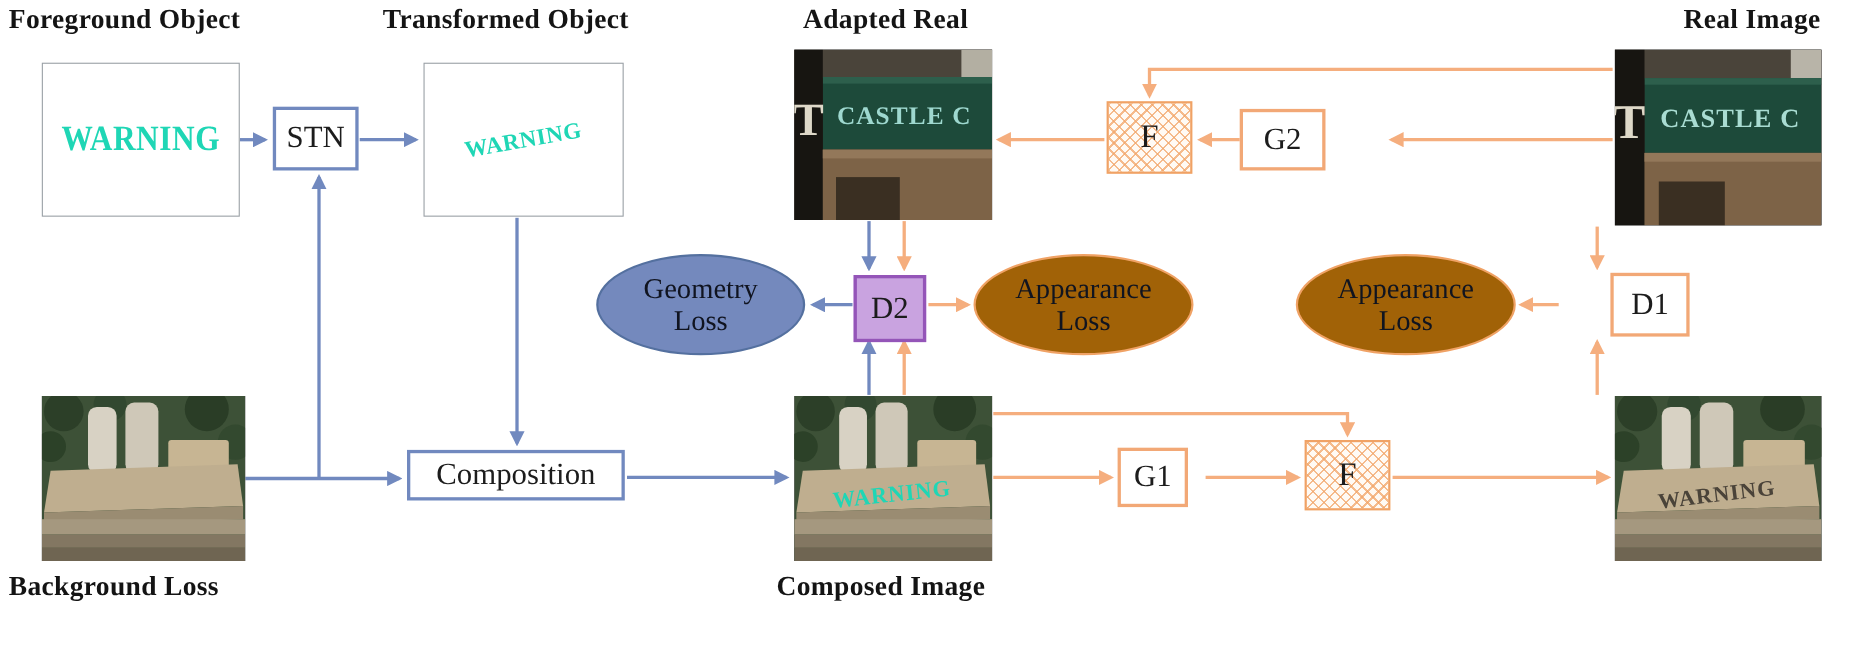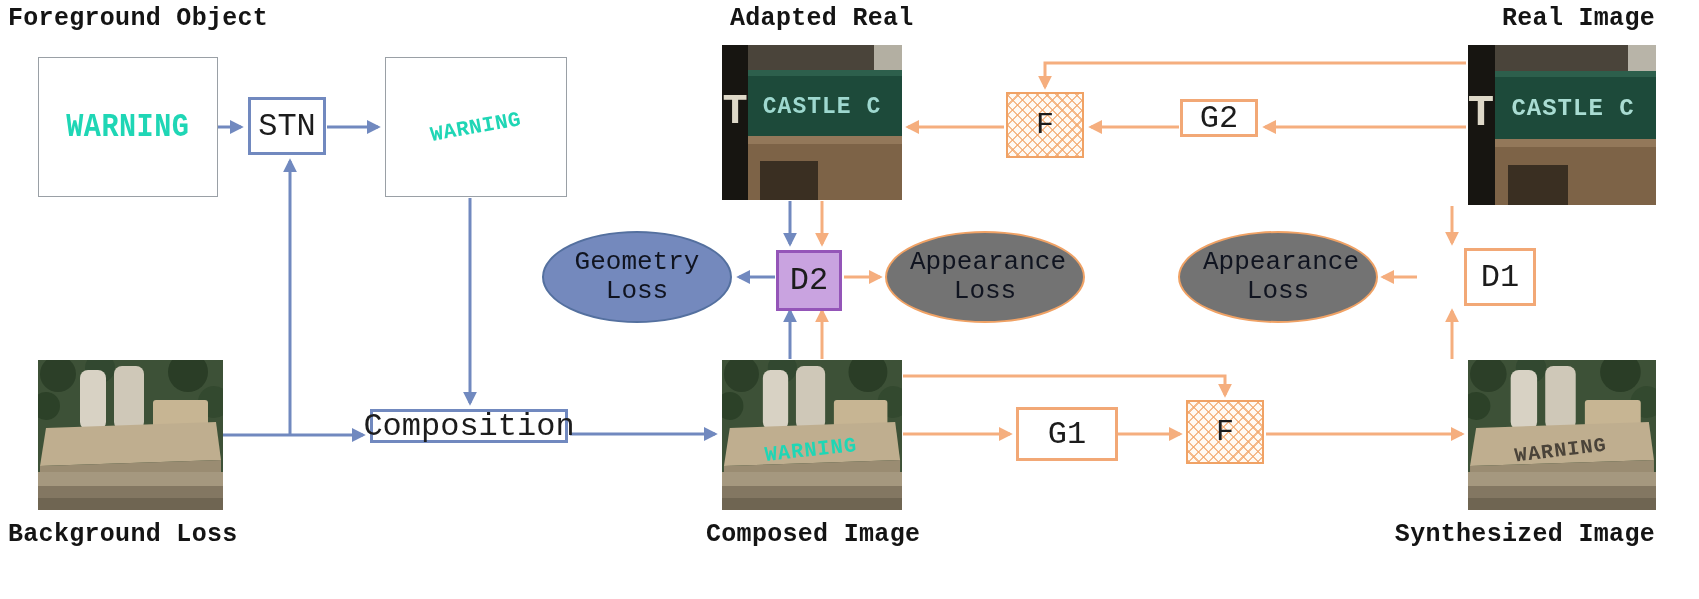--- a/index.html
+++ b/index.html
@@ -1,46 +1,46 @@
 <!DOCTYPE html>
 <html><head>
 <meta charset="utf-8">
 <style>
   * { box-sizing: border-box; }
   html,body { margin:0; padding:0; background:#fff; }
   .canvas {
     position:relative; width:1699px; height:599px; background:#fff;
-    font-family:Liberation Mono, monospace; overflow:hidden;
+    font-family:Liberation Serif, serif; overflow:hidden;
   }
   .lbl {
     position:absolute; font-size:25px; font-weight:600; color:#141414;
     white-space:nowrap; letter-spacing:.3px;
   }
   .node {
     position:absolute; display:flex; align-items:center; justify-content:center;
-    background:#fff; color:#1c1c1c; font-size:32px; z-index:3;
+    background:#fff; color:#1c1c1c; font-size:28px; z-index:3;
   }
   .blue-box   { border:3px solid #7189bf; }
   .orange-box { border:3px solid #f2a876; }
   .purple-box { border:3px solid #9455b8; background:#c9a3e0; }
   .hatch {
     border:2.5px solid #f0a265;
     background-color:#fffaf4;
     background-image:
       repeating-linear-gradient(45deg,  rgba(242,166,106,.75) 0 1.5px, transparent 1.5px 7px),
       repeating-linear-gradient(135deg, rgba(242,166,106,.75) 0 1.5px, transparent 1.5px 7px);
     font-size:30px;
   }
   .ellipse {
     position:absolute; border-radius:50%; display:flex; align-items:center; justify-content:center;
     text-align:center; font-size:26px; color:#101420; line-height:1.12; z-index:3;
   }
   .ellipse span { display:block; width:150px; }
   .geo   { background:#7489bd; border:2px solid #54709f; }
-  .app   { background:#737373; border:2px solid #f0a265; }
+  .app   { background:#a16207; border:2px solid #f0a265; }
   .photo { position:absolute; overflow:hidden; z-index:2; background:#555; }
   .photo svg { display:block; width:100%; height:100%; }
   .gray-frame {
     position:absolute; background:#fff; border:1.5px solid #9aa0a6; z-index:3;
     display:flex; align-items:center; justify-content:center;
   }
   .warn-fg {
     color:#1fd6b5; font-weight:bold; font-size:30px; letter-spacing:.5px;
     transform:scale(.95,1.08);
   }
@@ -87,38 +87,38 @@
       <path d="M1096 434 L1180 434" marker-end="url(#ao)"></path>
       <path d="M1266 434 L1462 434" marker-end="url(#ao)"></path>
       <path d="M903 376 L1225 376 L1225 395" marker-end="url(#ao)"></path>
       <path d="M1452 359 L1452 311" marker-end="url(#ao)"></path>
       <path d="M1452 206 L1452 243" marker-end="url(#ao)"></path>
       <path d="M1417 277 L1383 277" marker-end="url(#ao)"></path>
     </g>
   </svg>
 
   <div class="lbl" style="left:8px;top:4px">Foreground Object</div>
+  <div class="lbl" style="left:348px;top:4px">Transformed Object</div>
   <div class="lbl" style="left:730px;top:4px">Adapted Real</div>
   <div class="lbl" style="right:44px;top:4px">Real Image</div>
   <div class="lbl" style="left:8px;top:520px">Background Loss</div>
   <div class="lbl" style="left:706px;top:520px">Composed Image</div>
-  <div class="lbl" style="right:44px;top:520px">Synthesized Image</div>
 
   <div class="gray-frame" style="left:38px;top:57px;width:180px;height:140px">
     <span class="warn-fg">WARNING</span>
   </div>
   <div class="gray-frame" style="left:385px;top:57px;width:182px;height:140px">
     <span class="warn-tr">WARNING</span>
   </div>
 
   <div class="node blue-box" style="left:248px;top:97px;width:78px;height:58px">STN</div>
-  <div class="node blue-box" style="left:370px;top:409px;width:198px;height:34px">Composition</div>
+  <div class="node blue-box" style="left:370px;top:409px;width:198px;height:46px">Composition</div>
   <div class="node hatch" style="left:1006px;top:92px;width:78px;height:66px">F</div>
-  <div class="node orange-box" style="left:1180px;top:99px;width:78px;height:38px">G2</div>
-  <div class="node orange-box" style="left:1016px;top:407px;width:102px;height:54px">G1</div>
+  <div class="node orange-box" style="left:1127px;top:99px;width:78px;height:56px">G2</div>
+  <div class="node orange-box" style="left:1016px;top:407px;width:64px;height:54px">G1</div>
   <div class="node hatch" style="left:1186px;top:400px;width:78px;height:64px">F</div>
   <div class="node purple-box" style="left:776px;top:250px;width:66px;height:61px">D2</div>
   <div class="node orange-box" style="left:1464px;top:248px;width:72px;height:58px">D1</div>
 
   <div class="ellipse geo" style="left:542px;top:231px;width:190px;height:92px">
     <span style="width:130px">Geometry Loss</span>
   </div>
   <div class="ellipse app" style="left:885px;top:231px;width:200px;height:92px">
     <span>Appearance Loss</span>
   </div>

